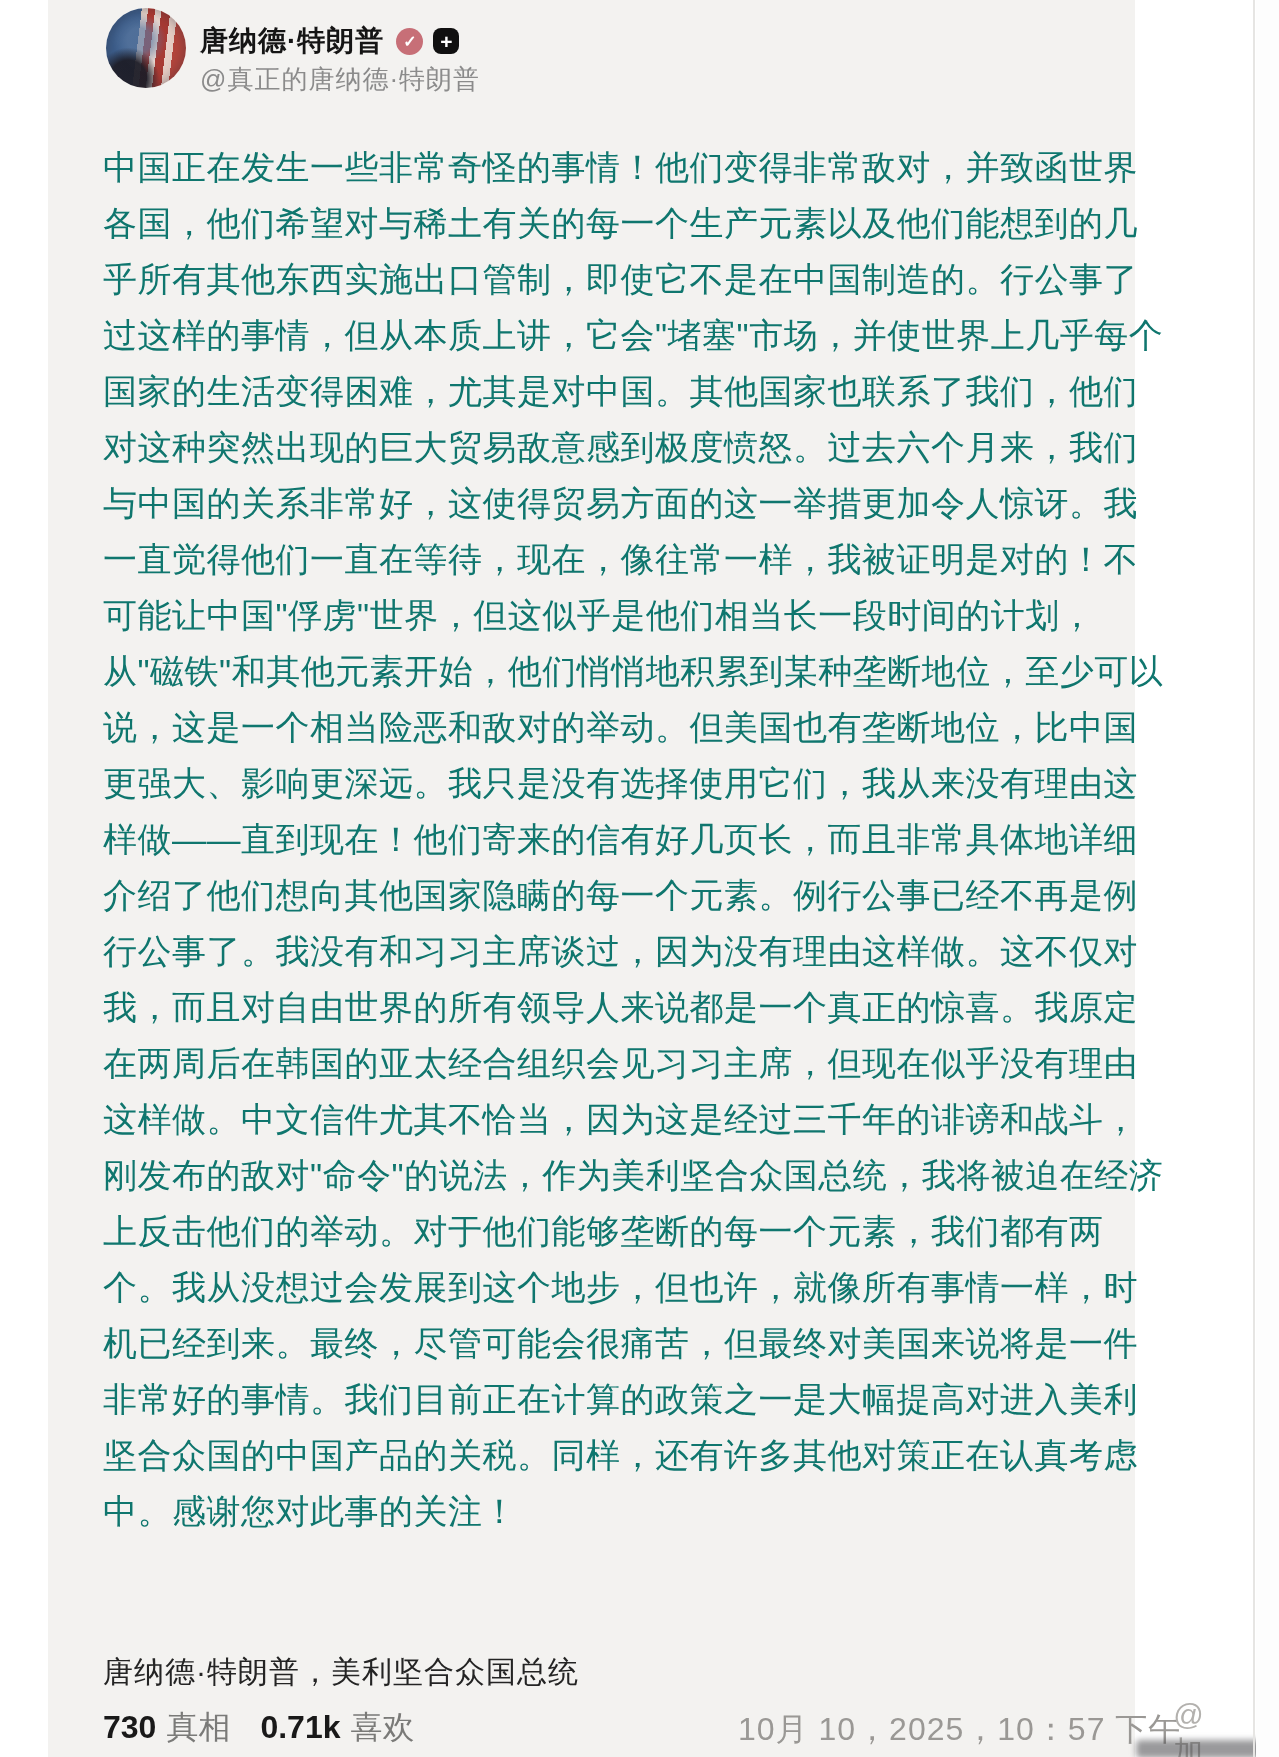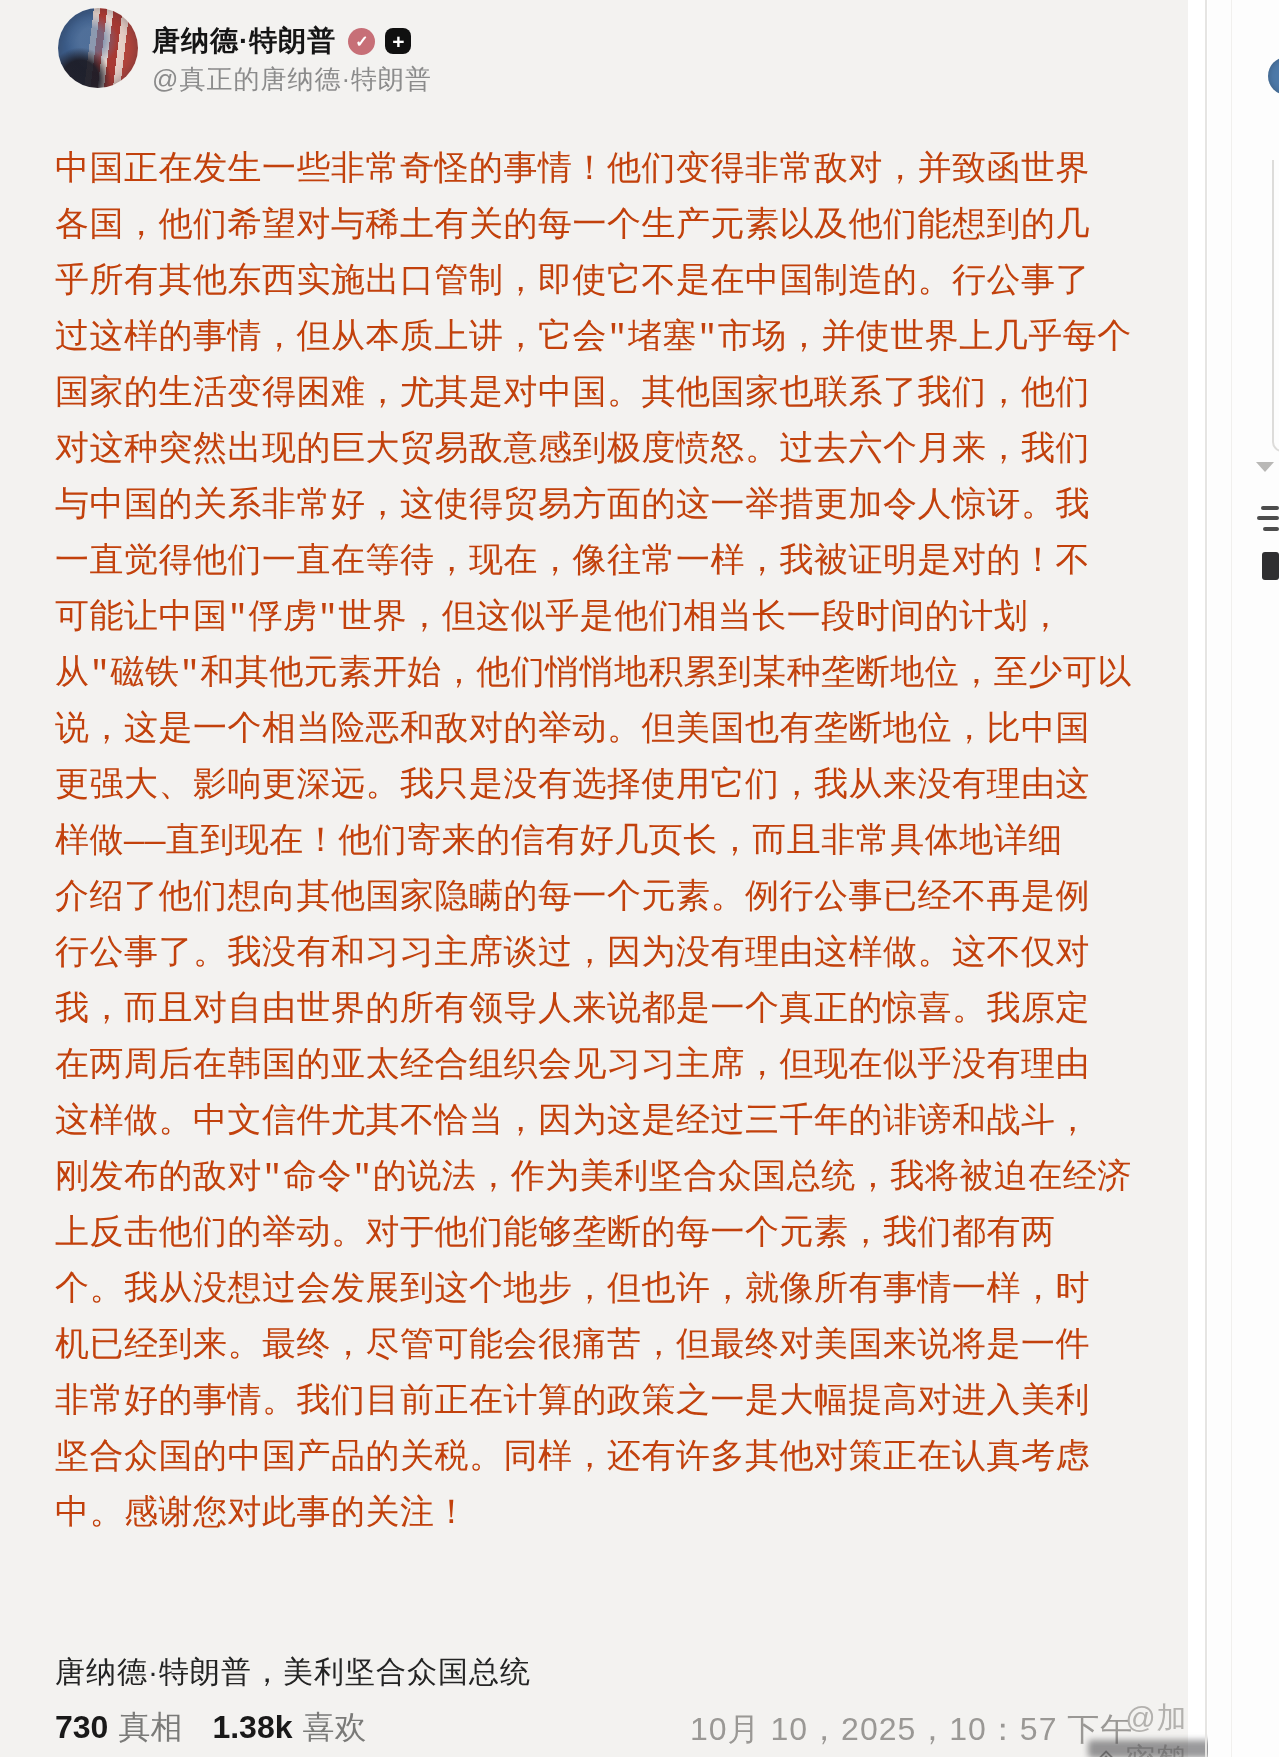--- a/index.html
+++ b/index.html
@@ -1,21 +1,21 @@
 <!DOCTYPE html>
 <html><head>
 <meta charset="utf-8">
 <style>
   html,body{margin:0;padding:0;}
   body{
     width:1279px;height:1757px;overflow:hidden;
     font-family:"Liberation Sans", sans-serif;
     background:#ffffff;
   }
-  .canvas{position:relative;width:1188px;height:1757px;background:#f3f2f0;}
+  .canvas{position:relative;width:1087px;height:1757px;background:#f3f2f0;margin-left:48px;}
 
   
   .avatar{
     position:absolute;left:58px;top:8px;width:80px;height:80px;border-radius:50%;
     background:
       radial-gradient(circle at 28% 88%, rgba(30,30,40,.95) 0 20%, rgba(30,30,40,0) 34%),
       radial-gradient(circle at 42% 40%, rgba(90,120,160,.65) 0 18%, rgba(90,120,160,0) 40%),
       linear-gradient(97deg,
         #3d5f8d 0 40%, #e9d6cd 40% 47%, #b23a31 47% 55%,
         #ecd9d1 55% 62%, #a83a33 62% 72%, #e7cec5 72% 80%, #b5453c 80% 100%);
@@ -29,21 +29,21 @@
     color:#fff;font-size:16px;font-weight:700;
   }
   .badge-plus{
     width:26px;height:26px;border-radius:8px;background:#101010;
     margin-left:10px;display:flex;align-items:center;justify-content:center;
     color:#fff;font-size:21px;font-weight:700;line-height:1;
   }
   .author-handle{position:absolute;left:152px;top:62px;font-size:26px;color:#8b8b8b;letter-spacing:1px;}
 
   
-  .body-text{position:absolute;left:55px;top:140px;width:1045px;color:#c2410c;font-family:Liberation Mono, monospace;}
+  .body-text{position:absolute;left:55px;top:140px;width:1045px;color:#0f766e;}
   .body-line{height:56px;display:flex;align-items:center;font-size:34px;letter-spacing:.5px;white-space:nowrap;}
 
   .signature{position:absolute;left:55px;top:1652px;font-size:30px;color:#242424;letter-spacing:1px;}
 
   
   .stats{position:absolute;left:55px;top:1706px;display:flex;align-items:baseline;font-size:32px;}
   .stat-num{font-weight:700;color:#191919;}
   .stat-label{color:#7a7a78;margin-left:10px;}
   .stat-gap{width:30px;}
   .timestamp{position:absolute;left:690px;top:1708px;font-size:32px;color:#9a9895;letter-spacing:1px;white-space:nowrap;}
@@ -124,21 +124,21 @@
       <div class="body-line">坚合众国的中国产品的关税。同样，还有许多其他对策正在认真考虑</div>
       <div class="body-line">中。感谢您对此事的关注！</div>
     </div>
 
   <div class="signature">唐纳德·特朗普，美利坚合众国总统</div>
 
   <div class="stats">
     <span class="stat-num">730</span>
     <span class="stat-label">真相</span>
     <span class="stat-gap"></span>
-    <span class="stat-num">1.38k</span>
+    <span class="stat-num">0.71k</span>
     <span class="stat-label">喜欢</span>
   </div>
 
   <div class="timestamp">10月 10，2025，10：57 下午</div>
 
   <div class="watermark">
     <span class="watermark-logo">◈</span>
     <span class="watermark-text">@加密鹤哥</span>
   </div>
   <div class="watermark-shadow"></div>

